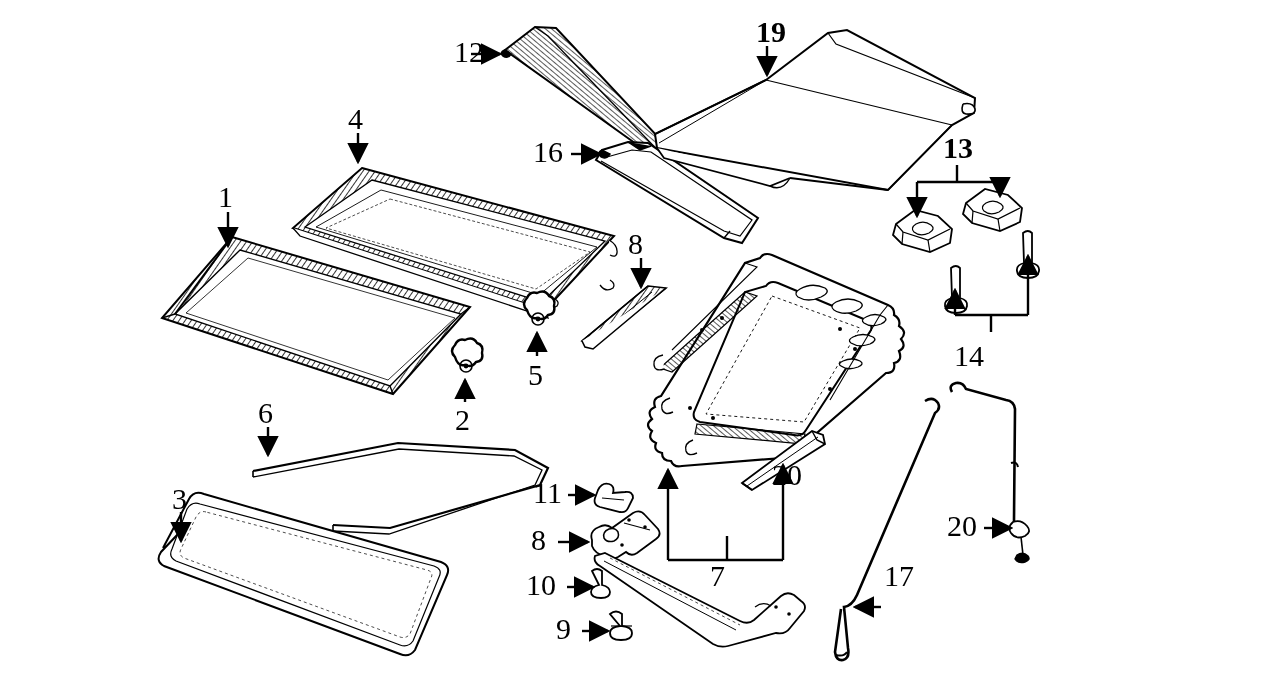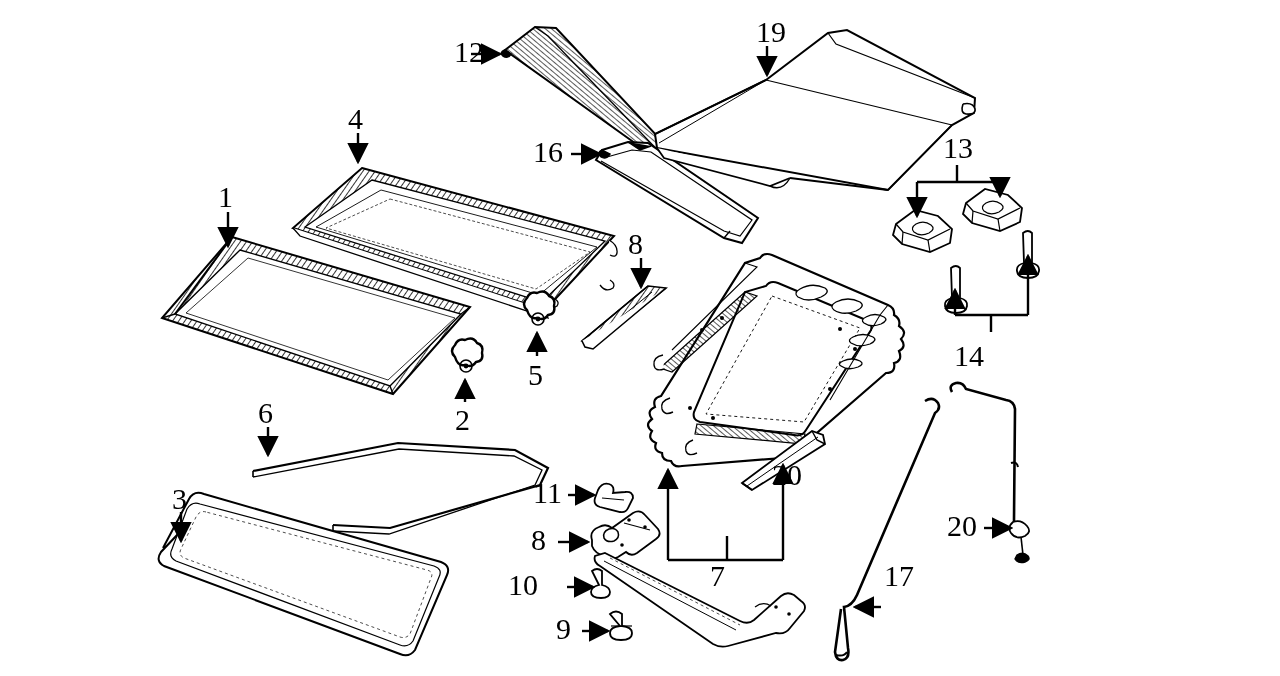--- a/index.html
+++ b/index.html
@@ -296,25 +296,25 @@
 
   <span class="callout-label" style="left:218px; top:182px;">1</span>
   <span class="callout-label" style="left:455px; top:405px;">2</span>
   <span class="callout-label" style="left:172px; top:484px;">3</span>
   <span class="callout-label" style="left:348px; top:104px;">4</span>
   <span class="callout-label" style="left:528px; top:360px;">5</span>
   <span class="callout-label" style="left:258px; top:398px;">6</span>
   <span class="callout-label" style="left:710px; top:561px;">7</span>
   <span class="callout-label" style="left:531px; top:525px;">8</span>
   <span class="callout-label" style="left:556px; top:614px;">9</span>
-  <span class="callout-label" style="left:508px; top:570px;">10</span>
+  <span class="callout-label" style="left:526px; top:570px;">10</span>
   <span class="callout-label" style="left:533px; top:478px;">11</span>
   <span class="callout-label" style="left:454px; top:37px;">12</span>
-  <span class="callout-label" style="left:943px; top:133px;">13</span>
+  <span class="callout-label" style="left:943px; top:133px;font-weight:bold;">13</span>
   <span class="callout-label" style="left:954px; top:341px;">14</span>
   <span class="callout-label" style="left:628px; top:229px;">8</span>
   <span class="callout-label" style="left:533px; top:137px;text-align:right;">16</span>
   <span class="callout-label" style="left:884px; top:561px;">17</span>
   <span class="callout-label" style="left:947px; top:511px;">20</span>
-  <span class="callout-label" style="left:756px; top:17px;">19</span>
+  <span class="callout-label" style="left:756px; top:17px;font-weight:bold;">19</span>
   <span class="callout-label" style="left:772px; top:460px;">20</span>
 
 </div>
 
 </body></html>

